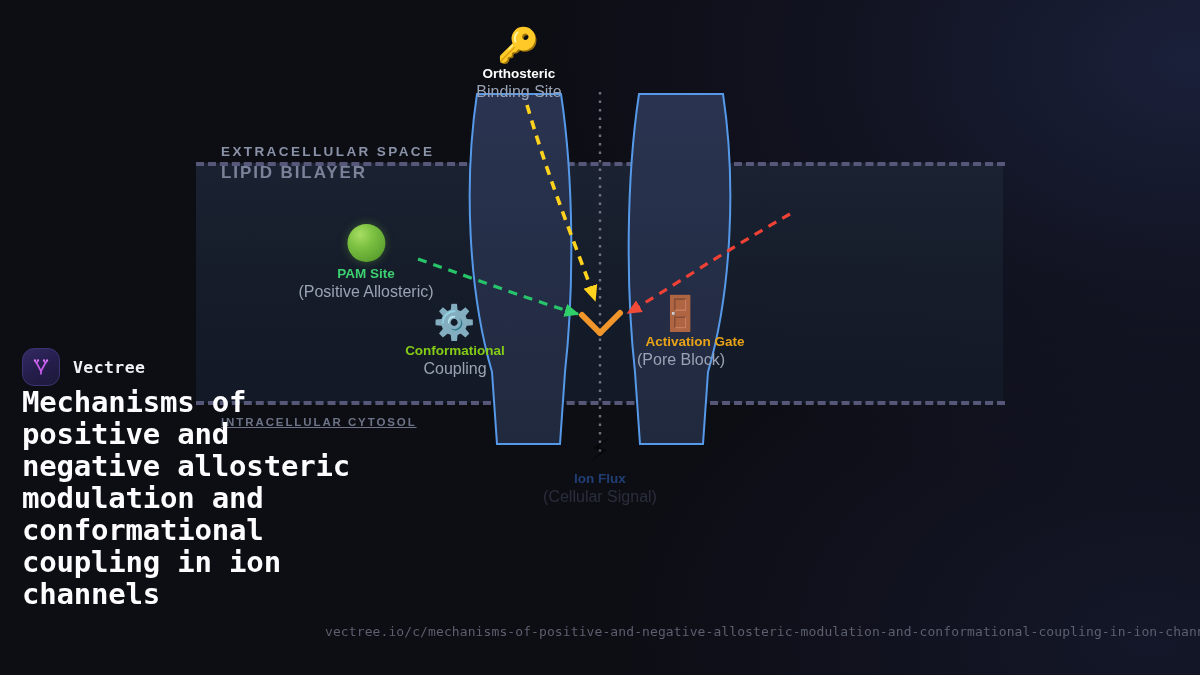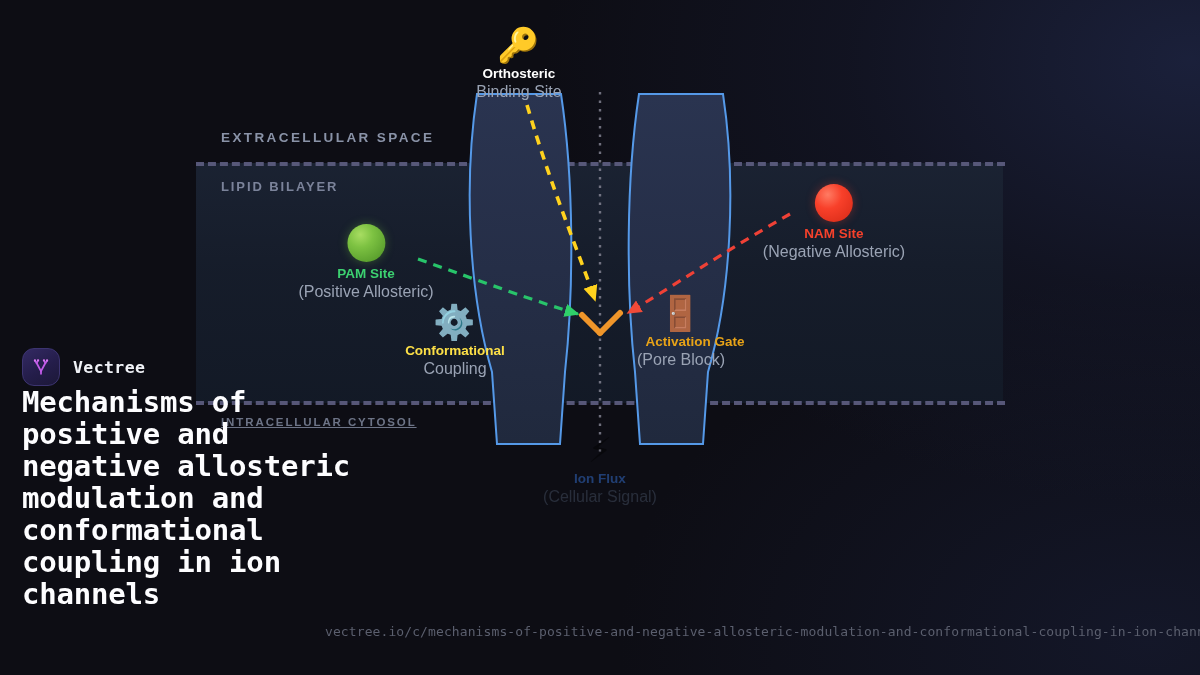--- a/index.html
+++ b/index.html
@@ -29,22 +29,22 @@
     position:absolute;left:196px;width:809px;height:0;
     border-top:4px dashed #5d5d80;opacity:.92;
   }
   .bilayer-line.top{top:162px;}
   .bilayer-line.bot{top:401px;}
 
   .zone-label{
     position:absolute;color:#8a93a8;font-weight:700;
     letter-spacing:2.1px;white-space:nowrap;
   }
-  .zone-extra{left:221px;top:130px;font-size:13.5px;color:#8a93a8;letter-spacing:2.4px;}
-  .zone-lipid{left:221px;top:179px;font-size:13px;color:#7b839a;letter-spacing:1.9px;}
+  .zone-extra{left:221px;top:144px;font-size:13.5px;color:#8a93a8;letter-spacing:2.4px;}
+  .zone-lipid{left:221px;top:163px;font-size:17px;color:#7b839a;letter-spacing:1.9px;}
   .zone-cyto{left:221px;top:416px;font-size:11.5px;color:#6d7487;letter-spacing:1.9px;text-decoration:underline;}
 
   
   #channel-svg{position:absolute;left:0;top:0;width:1200px;height:675px;pointer-events:none;}
 
   
   .marker{position:absolute;text-align:center;transform:translateX(-50%);white-space:nowrap;}
   .marker .glyph{font-size:34px;line-height:1;display:block;
      font-family:"DejaVu Sans","Liberation Sans",sans-serif;}
   .marker .m-title{display:block;font-size:13.5px;font-weight:700;margin-top:4px;}
@@ -55,21 +55,21 @@
   }
   .node-green{background:radial-gradient(circle at 34% 28%, #a8dd62 0%, #7dc242 34%, #5ba02e 78%, #4a8a24 100%);
      box-shadow:0 0 10px rgba(110,190,60,.35);}
   .node-red{background:radial-gradient(circle at 34% 28%, #ff7b63 0%, #f8402a 38%, #e0301c 80%, #c62718 100%);
      box-shadow:0 0 10px rgba(240,60,40,.35);}
 
   .m-gold{color:#ffffff;}
   .m-green{color:#3cd070;}
   .m-red{color:#f6412b;}
   .m-orange{color:#e8a317;padding-left:28px;}
-  .m-white{color:#fde047;}
+  .m-white{color:#84cc16;}
 
   .marker.dim{opacity:.42;}
   .marker.dim .m-title{color:#3b82f6;}
   .marker.dim .m-sub{color:#4e5b70;}
 
   
   #brand{position:absolute;left:22px;top:348px;display:flex;align-items:center;gap:13px;}
   #brand .logo{
     width:36px;height:36px;border-radius:12px;
     background:linear-gradient(150deg,#332a63 0%,#241d4a 55%,#1c1838 100%);
@@ -158,25 +158,20 @@
     <span class="m-title m-gold">Orthosteric</span>
     <span class="m-sub">Binding Site</span>
   </div>
 
   <div class="marker" style="left:366px;top:224px;">
     <span class="node-circle node-green"></span>
     <span class="m-title m-green">PAM Site</span>
     <span class="m-sub">(Positive Allosteric)</span>
   </div>
 
-  <div class="marker" style="left:834px;top:184px;">
-    <span class="node-circle node-red"></span>
-    <span class="m-title m-red">NAM Site</span>
-    <span class="m-sub">(Negative Allosteric)</span>
-  </div>
 
   <div class="marker" style="left:455px;top:305px;">
     <span class="glyph">⚙️</span>
     <span class="m-title m-white">Conformational</span>
     <span class="m-sub">Coupling</span>
   </div>
 
   <div class="marker" style="left:681px;top:296px;">
     <span class="glyph">🚪</span>
     <span class="m-title m-orange">Activation Gate</span>

